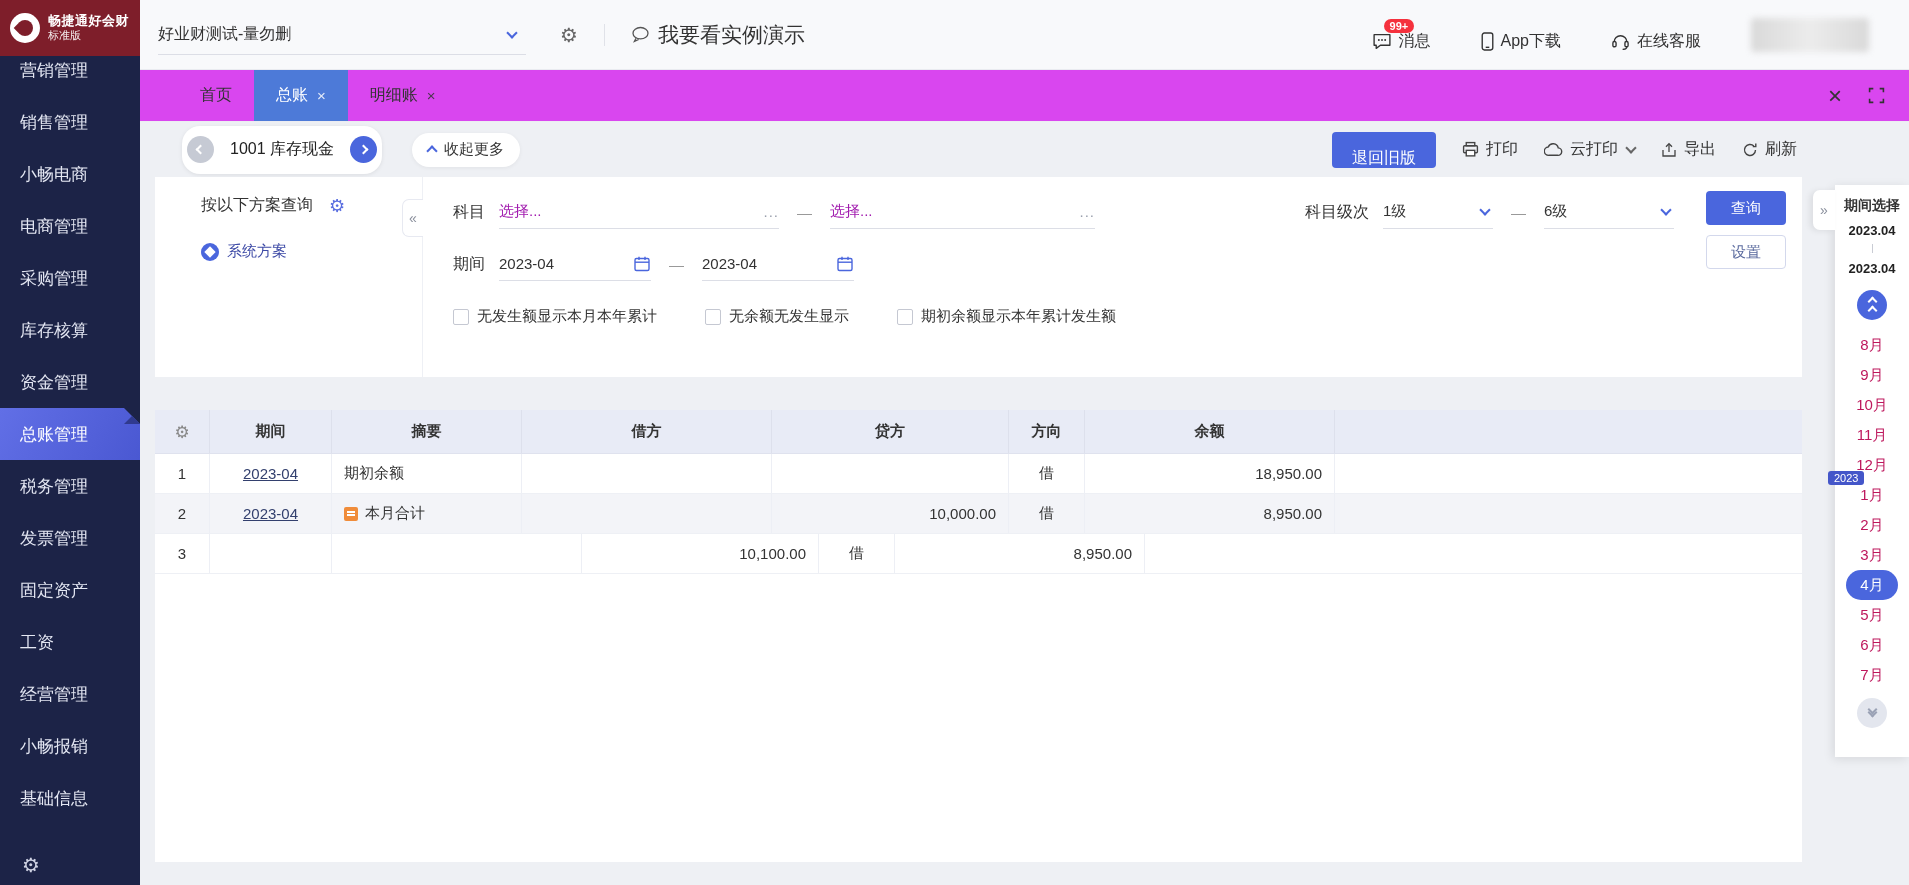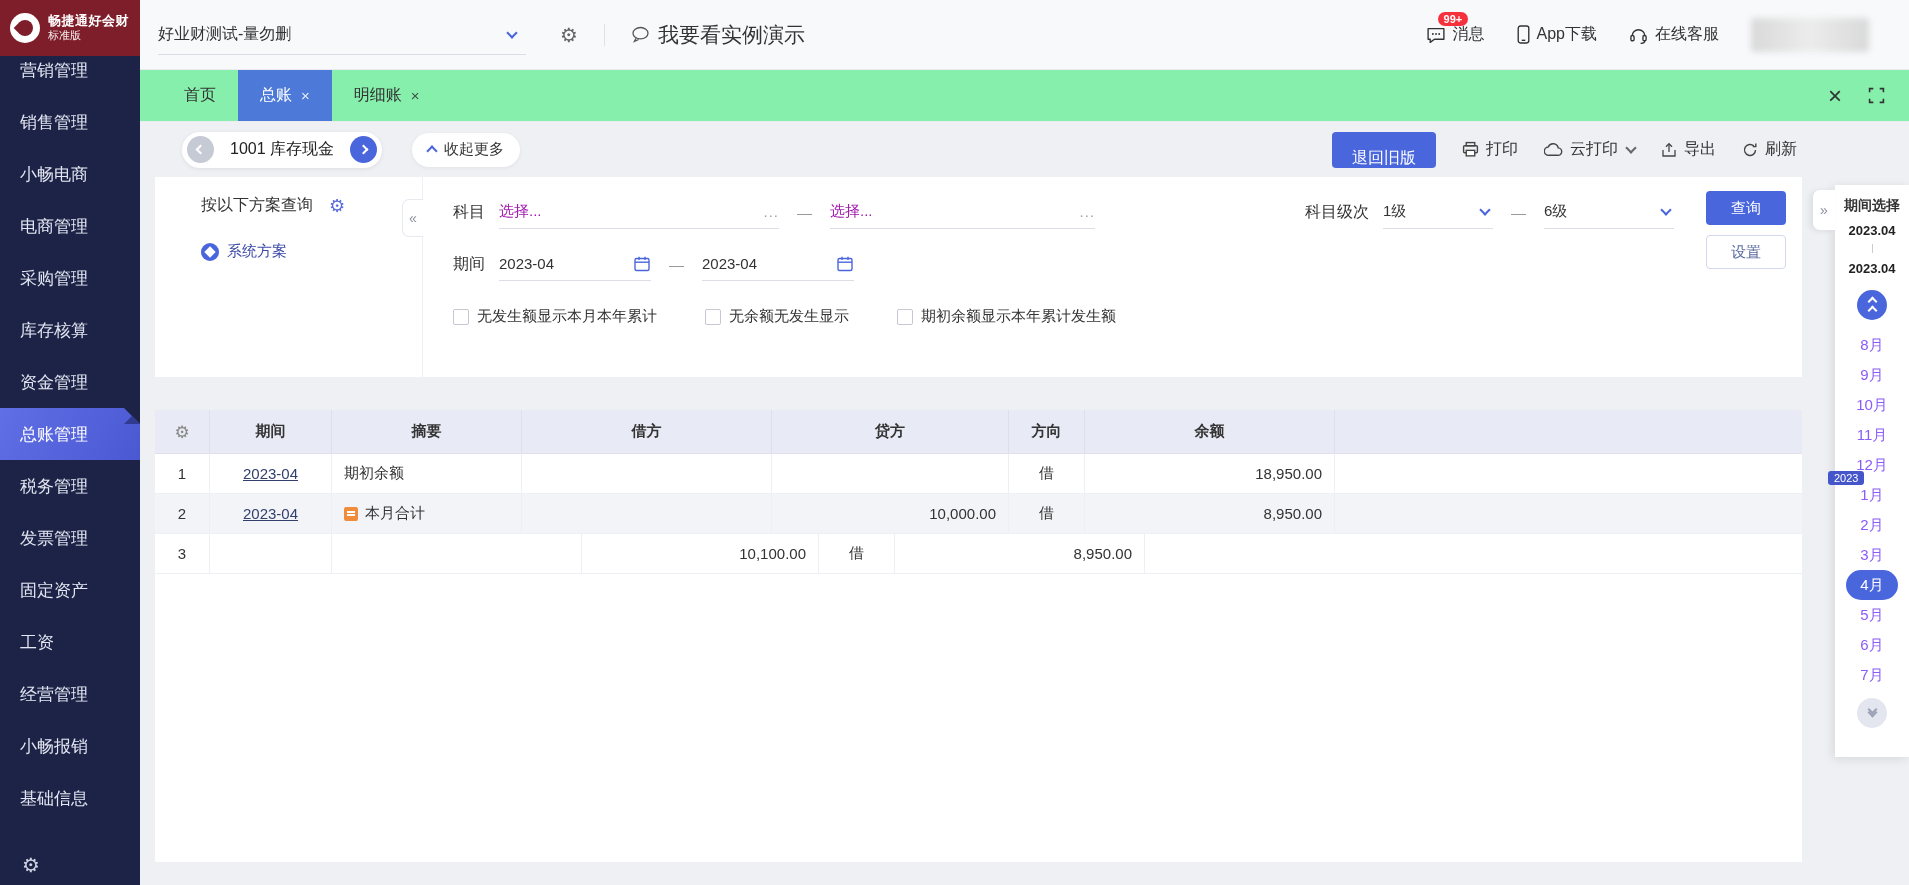--- a/index.html
+++ b/index.html
@@ -29,38 +29,38 @@
   .side-item.active::after{content:"";position:absolute;top:0;right:0;width:0;height:0;border-style:solid;border-width:0 0 16px 16px;border-color:transparent transparent #303a8e transparent;}
   .side-gear{position:absolute;bottom:8px;left:22px;color:#cfd3e4;font-size:20px;font-family:"DejaVu Sans",sans-serif;cursor:pointer;}
 
   
   .topbar{position:absolute;left:140px;top:0;right:0;height:70px;background:#f8f9fb;border-bottom:1px solid #e9ebf0;display:flex;align-items:center;z-index:4;}
   .company-select{display:flex;align-items:center;width:368px;height:40px;margin-left:18px;border-bottom:1px solid #dcdee6;font-size:16px;color:#333;cursor:pointer;}
   .company-select .chv{color:var(--accent);margin-left:auto;margin-right:10px;}
   .top-gear{margin-left:34px;font-size:20px;color:#666;font-family:"DejaVu Sans",sans-serif;cursor:pointer;}
   .top-divider{width:1px;height:22px;background:#e0e2e8;margin:0 26px;}
   .demo-link{display:flex;align-items:center;gap:8px;font-size:21px;color:#333;cursor:pointer;}
-  .top-right{margin-left:auto;display:flex;align-items:center;gap:32px;margin-right:40px;}
+  .top-right{margin-left:auto;display:flex;align-items:flex-end;gap:50px;margin-right:40px;}
   .top-item{position:relative;display:flex;align-items:center;gap:7px;font-size:16px;color:#333;cursor:pointer;}
   .badge{position:absolute;top:-12px;left:12px;background:var(--badge-red);color:#fff;font-size:11px;font-weight:bold;padding:1px 6px;border-radius:9px;}
   .user-blur{width:118px;height:34px;border-radius:4px;background:linear-gradient(90deg,#d9d9d9,#ececec,#d9d9d9);filter:blur(3px);}
 
   
-  .tabbar{position:absolute;left:140px;top:70px;right:0;height:52px;background:#86efac;border-bottom:1px solid #ecedf2;display:flex;align-items:stretch;z-index:4;}
+  .tabbar{position:absolute;left:140px;top:70px;right:0;height:52px;background:#d946ef;border-bottom:1px solid #ecedf2;display:flex;align-items:stretch;z-index:4;padding-left:16px;}
   .tabs{display:flex;margin-left:22px;}
   .tab{display:flex;align-items:center;gap:9px;padding:0 22px;font-size:16px;color:#333;cursor:pointer;}
   .tab.active{background:var(--tab-blue);color:#fff;}
   .tab-close{font-size:15px;opacity:.85;cursor:pointer;}
   .tab-actions{margin-left:auto;margin-right:24px;display:flex;align-items:center;gap:26px;}
   .win-close{font-size:24px;color:#333;line-height:1;cursor:pointer;}
   .win-expand{cursor:pointer;display:flex;}
 
   
   .toolbar{position:absolute;left:140px;top:122px;right:0;height:55px;display:flex;align-items:center;padding-left:42px;}
-  .acct-pill{display:flex;align-items:center;gap:12px;height:36px;background:#fff;border-radius:18px;padding:0 5px;box-shadow:0 1px 4px rgba(0,0,0,.08);}
+  .acct-pill{display:flex;align-items:center;gap:12px;height:48px;background:#fff;border-radius:18px;padding:0 5px;box-shadow:0 1px 4px rgba(0,0,0,.08);}
   .nav-circle{width:27px;height:27px;border-radius:50%;display:flex;align-items:center;justify-content:center;cursor:pointer;flex:none;}
   .nav-circle.prev{background:#c6cad4;color:#fff;}
   .nav-circle.next{background:var(--accent);color:#fff;}
   .acct-text{font-size:16px;color:#222;cursor:pointer;padding:0 4px;}
   .collapse-pill{display:flex;align-items:center;gap:8px;height:34px;background:#fff;border-radius:17px;padding:0 16px;margin-left:30px;font-size:15px;color:#333;cursor:pointer;box-shadow:0 1px 4px rgba(0,0,0,.06);}
   .collapse-pill .chv{color:var(--accent);}
   .toolbar-right{margin-left:auto;margin-right:112px;display:flex;align-items:center;gap:26px;}
   .btn-blue{background:var(--accent);color:#fff;border:none;border-radius:4px;height:36px;padding:16px 20px;font-size:16px;cursor:pointer;font-family:inherit;}
   .tool-link{display:flex;align-items:center;gap:7px;font-size:16px;color:#333;cursor:pointer;}
   .tool-link .chv{color:#666;margin-left:2px;}
@@ -130,21 +130,21 @@
   .panel-title{margin-top:12px;font-size:14px;font-weight:bold;color:#333;}
   .panel-date{margin-top:8px;font-size:13px;font-weight:bold;color:#222;cursor:pointer;}
   .panel-date-sep{width:1px;height:9px;background:#c9ccd4;margin-top:6px;}
   .circle-btn{width:30px;height:30px;border-radius:50%;display:flex;flex-direction:column;align-items:center;justify-content:center;cursor:pointer;margin-top:14px;}
   .circle-btn.blue{background:var(--accent);color:#fff;}
   .circle-btn.gray{background:#e3e6ee;color:#9aa1b5;margin-top:8px;}
   .circle-btn .chv{width:7px;height:7px;border-width:0 2px 2px 0;border-style:solid;margin-top:-3px;}
   .circle-btn .chv.up{transform:rotate(-135deg);margin-top:2px;}
   .circle-btn .chv.down{transform:rotate(45deg);margin-top:-4px;}
   .months{margin-top:10px;display:flex;flex-direction:column;align-items:center;}
-  .month{width:60px;height:30px;line-height:30px;text-align:center;font-size:15px;color:#8b5cf6;cursor:pointer;}
+  .month{width:60px;height:30px;line-height:30px;text-align:center;font-size:15px;color:#be185d;cursor:pointer;}
   .month.active{width:52px;background:var(--accent);color:#fff;border-radius:15px;}
   .year-badge-wrap{position:relative;width:60px;height:0;}
   .year-badge{position:absolute;left:-14px;top:-9px;background:#4456c9;color:#fff;font-size:11px;padding:1px 6px;border-radius:3px;z-index:2;}
 
   
   .chv{display:inline-block;width:8px;height:8px;border-right:2px solid currentColor;border-bottom:2px solid currentColor;}
   .chv.down{transform:rotate(45deg);margin-top:-3px;}
   .chv.up{transform:rotate(-135deg);margin-top:3px;}
   .chv.left{transform:rotate(135deg);}
   .chv.right{transform:rotate(-45deg);}

